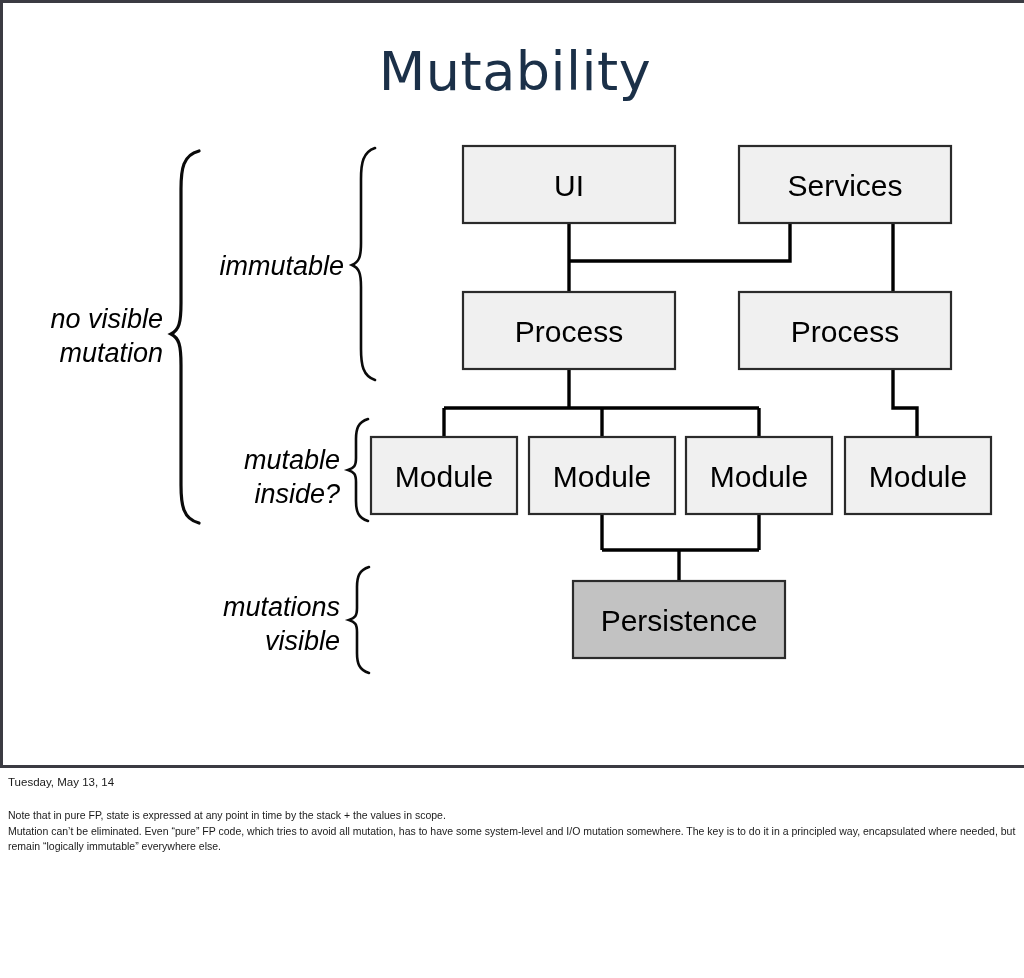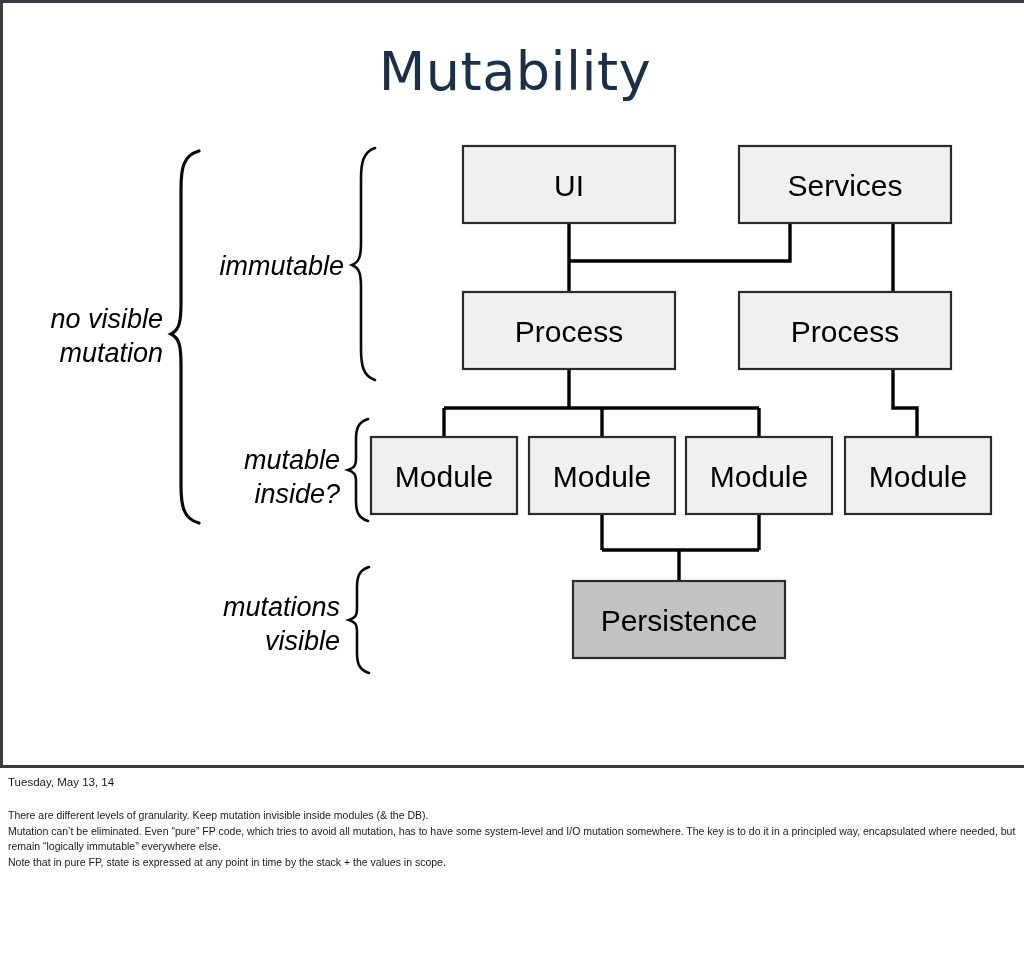--- a/index.html
+++ b/index.html
@@ -229,18 +229,17 @@
                  C 354 660 356 667 366 670"></path>
       </g>
       <text class="brace-label" x="337" y="613" text-anchor="end">mutations</text>
       <text class="brace-label" x="337" y="647" text-anchor="end">visible</text>
 
     </svg>
   </div>
 
   <div id="notes">
     <div id="notes-date">Tuesday, May 13, 14</div>
-    <div class="note-line">There are different levels of granularity. Keep mutation invisible inside modules (&amp; the DB).</div>
+    <div class="note-line">Note that in pure FP, state is expressed at any point in time by the stack + the values in scope.</div>
     <div class="note-line">Mutation can’t be eliminated. Even “pure” FP code, which tries to avoid all mutation, has to have some system-level and I/O mutation somewhere. The key is to do it in a principled way, encapsulated where needed, but remain “logically immutable” everywhere else.</div>
-    <div class="note-line">Note that in pure FP, state is expressed at any point in time by the stack + the values in scope.</div>
   </div>
 
 </div>
 
 </body></html>

